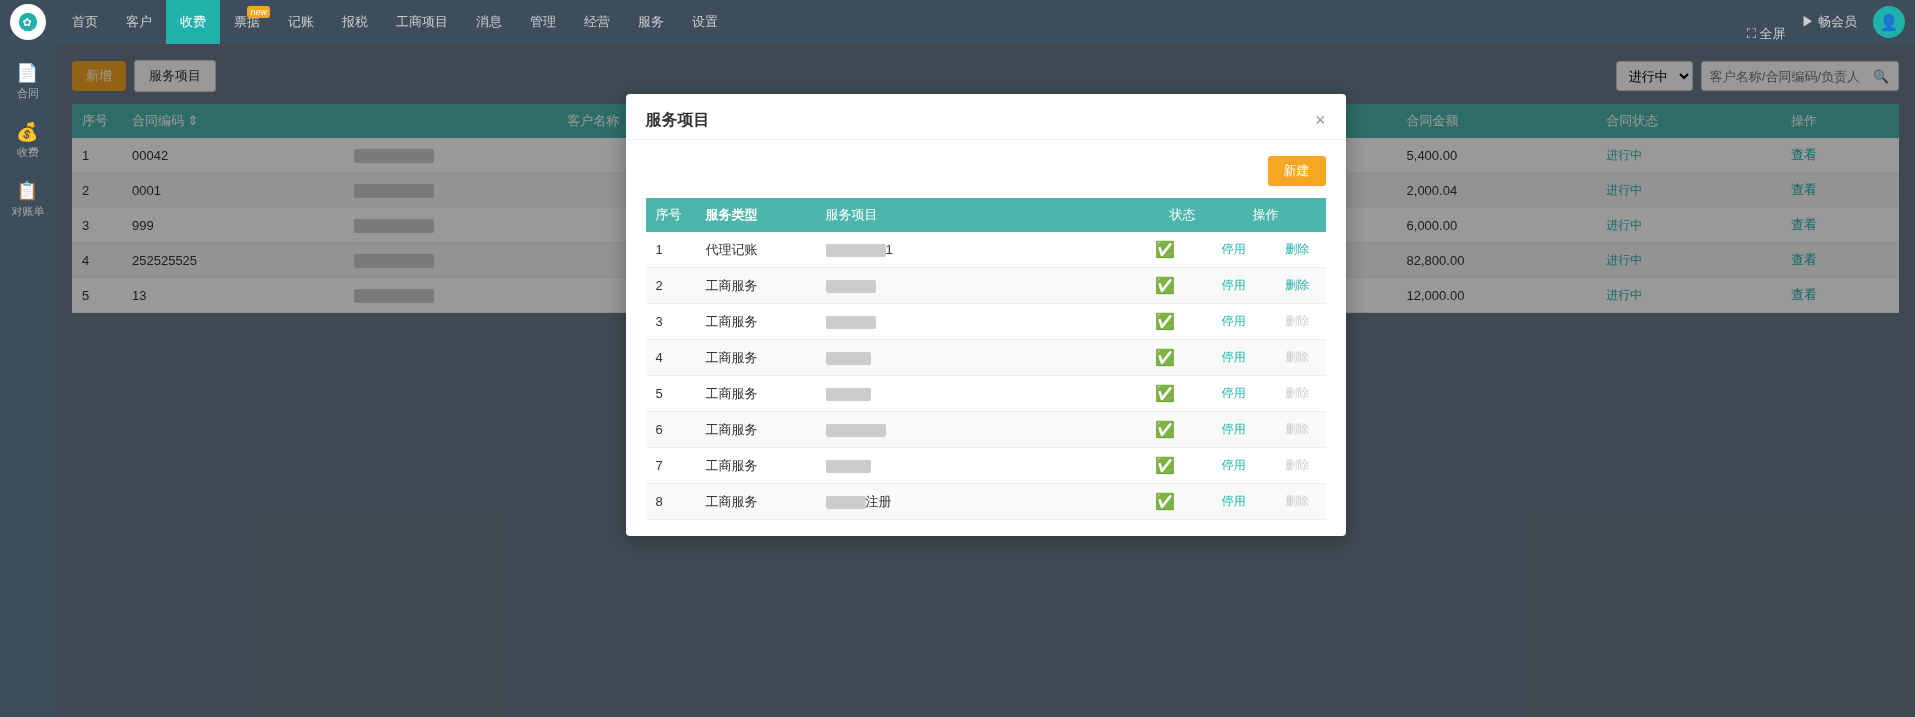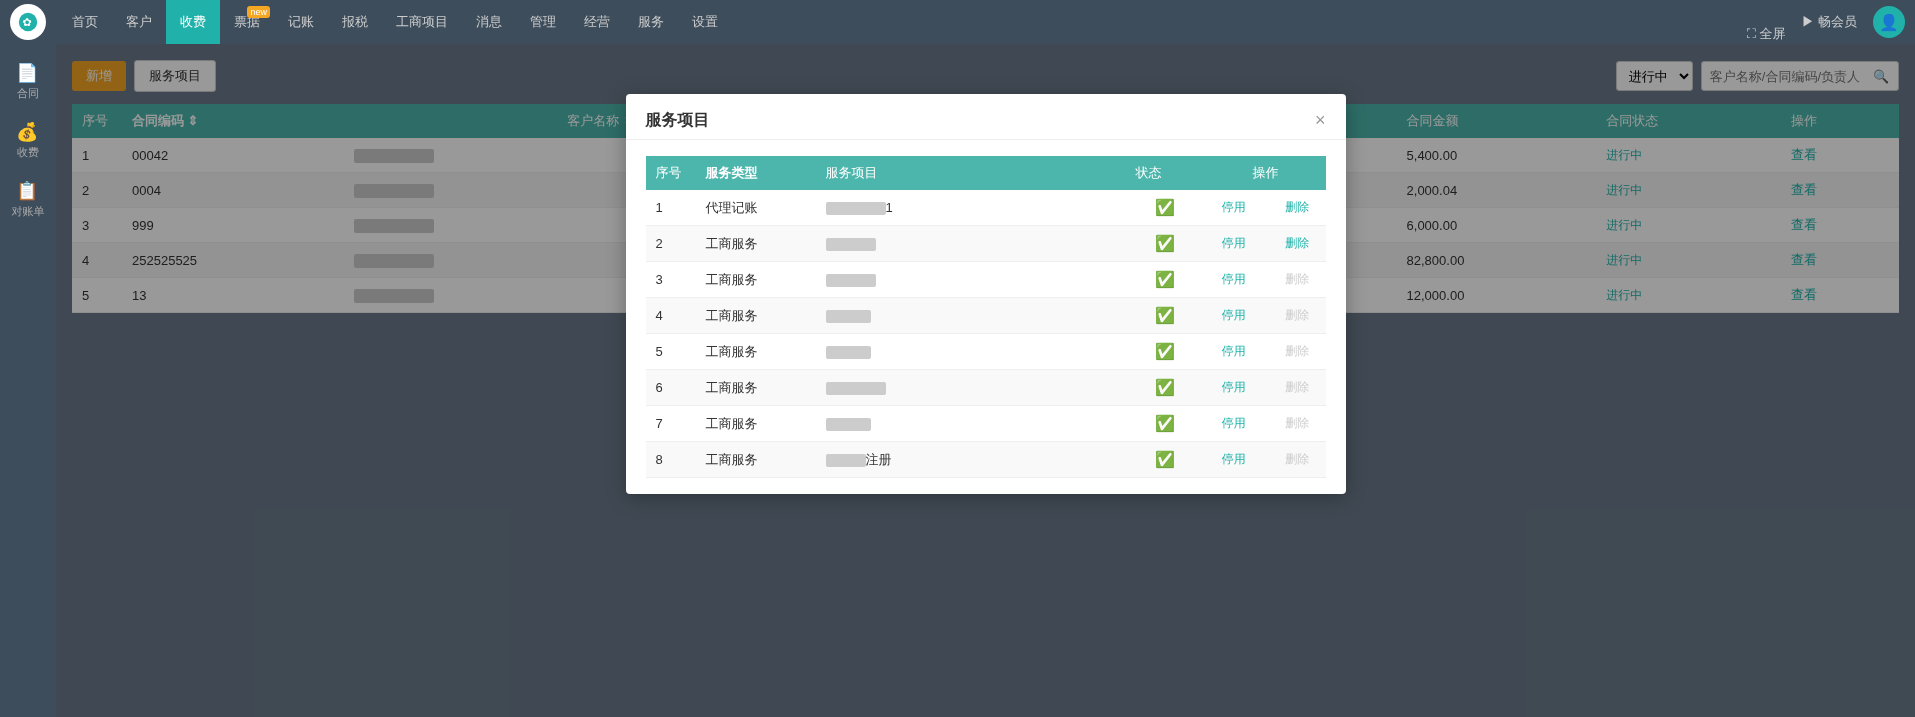--- a/index.html
+++ b/index.html
@@ -391,21 +391,21 @@
           <input type="text" placeholder="客户名称/合同编码/负责人" style="">
           <span style="cursor:pointer;color:#999;">🔍</span>
         </div>
       </div>
     </div>
 
     <table class="data-table">
       <thead>
         <tr>
           <th style="width:50px;">序号</th>
-          <th style="cursor:pointer;font-weight:bold;">合同编码 ⇕</th>
+          <th style="cursor:pointer;">合同编码 ⇕</th>
           <th style="cursor:pointer;min-width:200px;text-align:center;">客户名称 ⇕</th>
           <th style="cursor:pointer;">服务项目 ▼</th>
           <th style="cursor:pointer;">服务期限起止 ▼</th>
           <th>合同金额</th>
           <th>合同状态</th>
           <th>操作</th>
         </tr>
       </thead>
       <tbody id="main-table-body">
       <tr>
@@ -413,21 +413,21 @@
     <td>00042</td>
     <td><span class="blurred-text" style="min-width:80px;height:14px;">&nbsp;&nbsp;&nbsp;&nbsp;&nbsp;&nbsp;&nbsp;&nbsp;&nbsp;&nbsp;&nbsp;&nbsp;</span></td>
     <td>小规模记账</td>
     <td>202305-202404</td>
     <td>5,400.00</td>
     <td><span class="status-badge">进行中</span></td>
     <td><a class="table-link">查看</a></td>
   </tr>
           <tr>
     <td>2</td>
-    <td>0004</td>
+    <td>0001</td>
     <td><span class="blurred-text" style="min-width:80px;height:14px;">&nbsp;&nbsp;&nbsp;&nbsp;&nbsp;&nbsp;&nbsp;&nbsp;&nbsp;&nbsp;&nbsp;&nbsp;</span></td>
     <td>小规模记账</td>
     <td>202305-202404</td>
     <td>2,000.04</td>
     <td><span class="status-badge">进行中</span></td>
     <td><a class="table-link">查看</a></td>
   </tr>
           <tr>
     <td>3</td>
     <td>999</td>
@@ -462,27 +462,30 @@
     </table>
 
     <div class="overlay"></div>
 
     <div class="modal">
       <div class="modal-header">
         <span class="modal-title">服务项目</span>
         <button class="modal-close">×</button>
       </div>
       <div class="modal-body">
+        <div class="modal-toolbar">
+          <button class="btn-modal-new">新建</button>
+        </div>
         <table class="modal-table">
           <thead>
             <tr>
               <th style="width:50px;">序号</th>
               <th style="width:120px;font-weight:bold;">服务类型</th>
               <th>服务项目</th>
-              <th style="width:80px;text-align:left;">状态</th>
+              <th style="width:80px;text-align:right;">状态</th>
               <th style="width:120px;text-align:center;">操作</th>
             </tr>
           </thead>
           <tbody id="modal-table-body">
           <tr>
     <td>1</td>
     <td>代理记账</td>
     <td><span class="blurred-text" style="min-width:60px;height:13px;">&nbsp;</span>1</td>
     <td style="text-align:center;"><span class="status-check">✅</span></td>
     <td style="text-align:center;">

